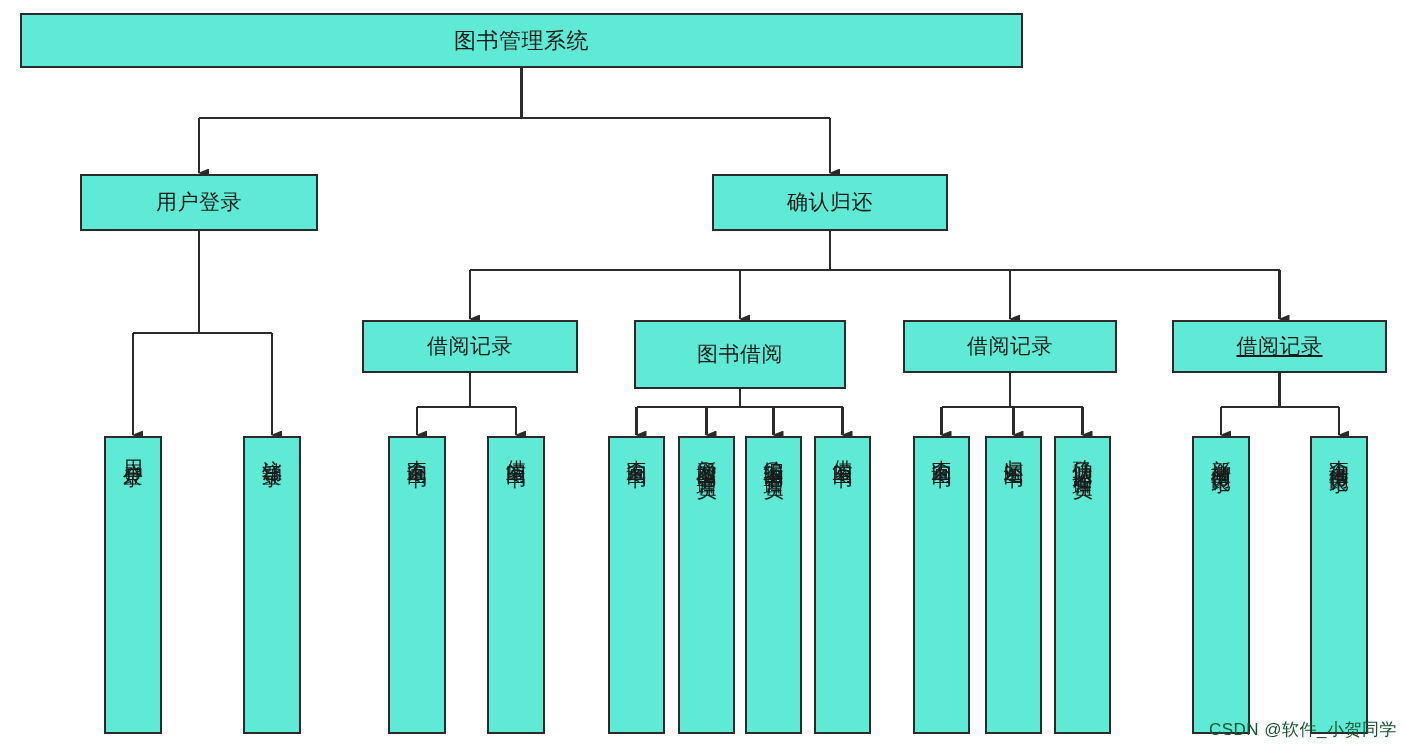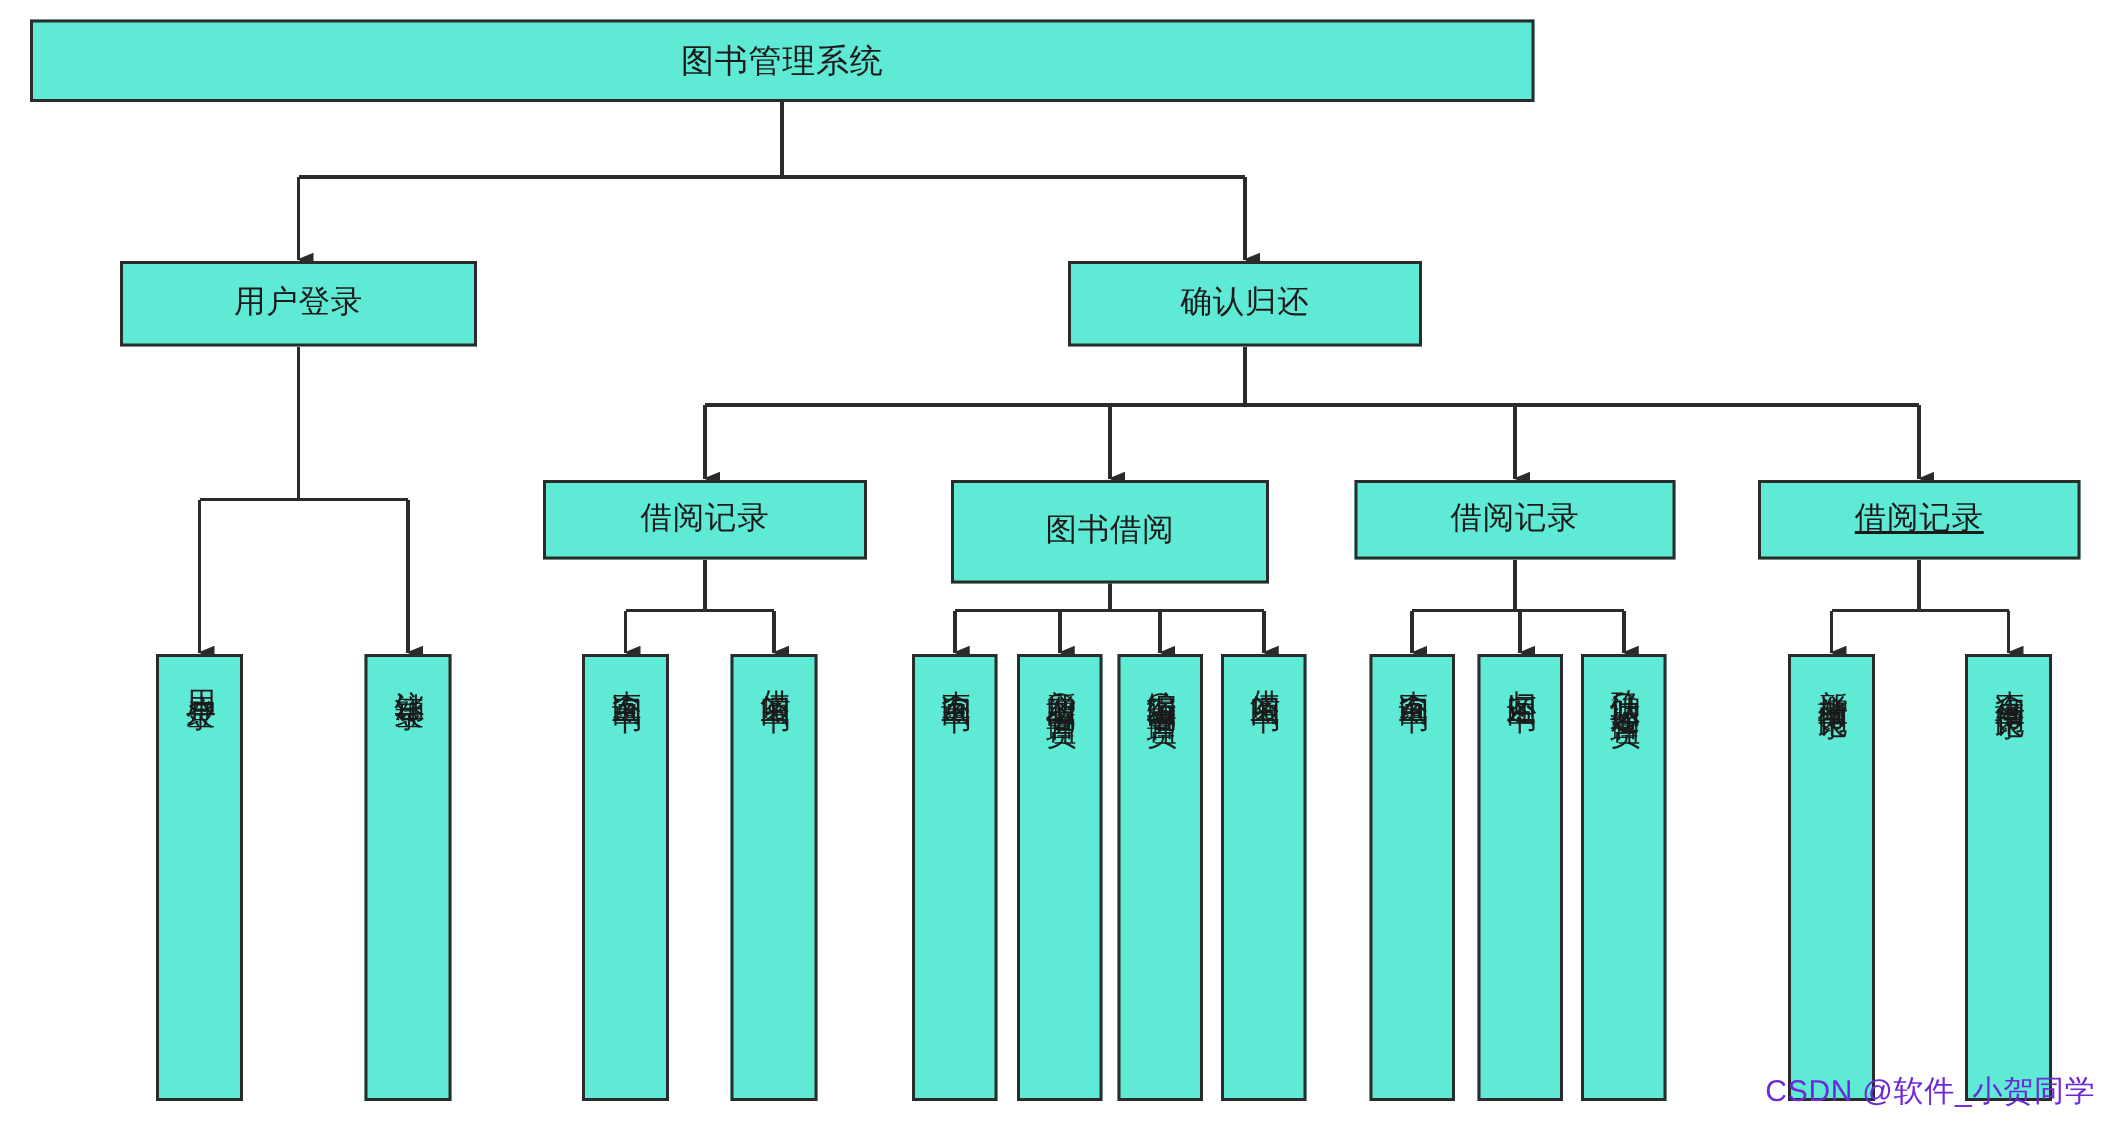--- a/index.html
+++ b/index.html
@@ -58,22 +58,22 @@
     text-orientation: upright;
     font-size: 20px;
     line-height: 1.05;
     letter-spacing: 3px;
     white-space: nowrap;
   }
   .watermark {
     position: absolute;
     right: 8px;
     bottom: 6px;
-    font-size: 20px;
-    color: #6d28d9;
+    font-size: 17px;
+    color: #14532d;
     letter-spacing: 0.5px;
     white-space: nowrap;
     user-select: none;
     text-align: right;
   }
 </style>
 </head>
 <body>
 
 <div id="canvas">

